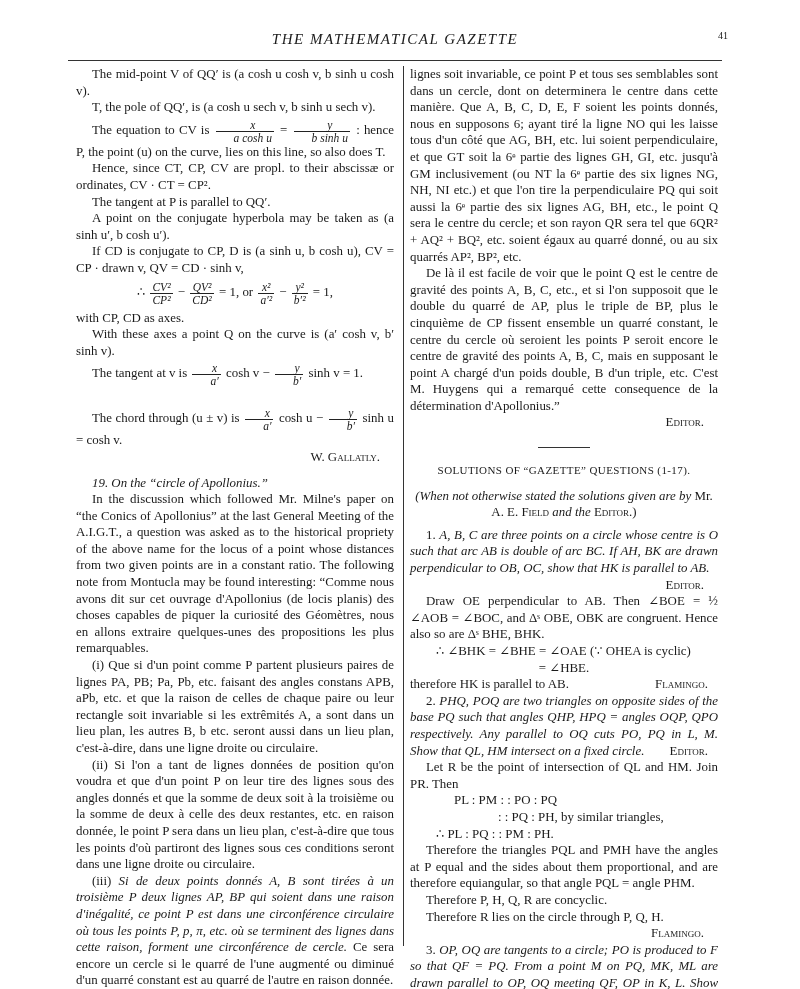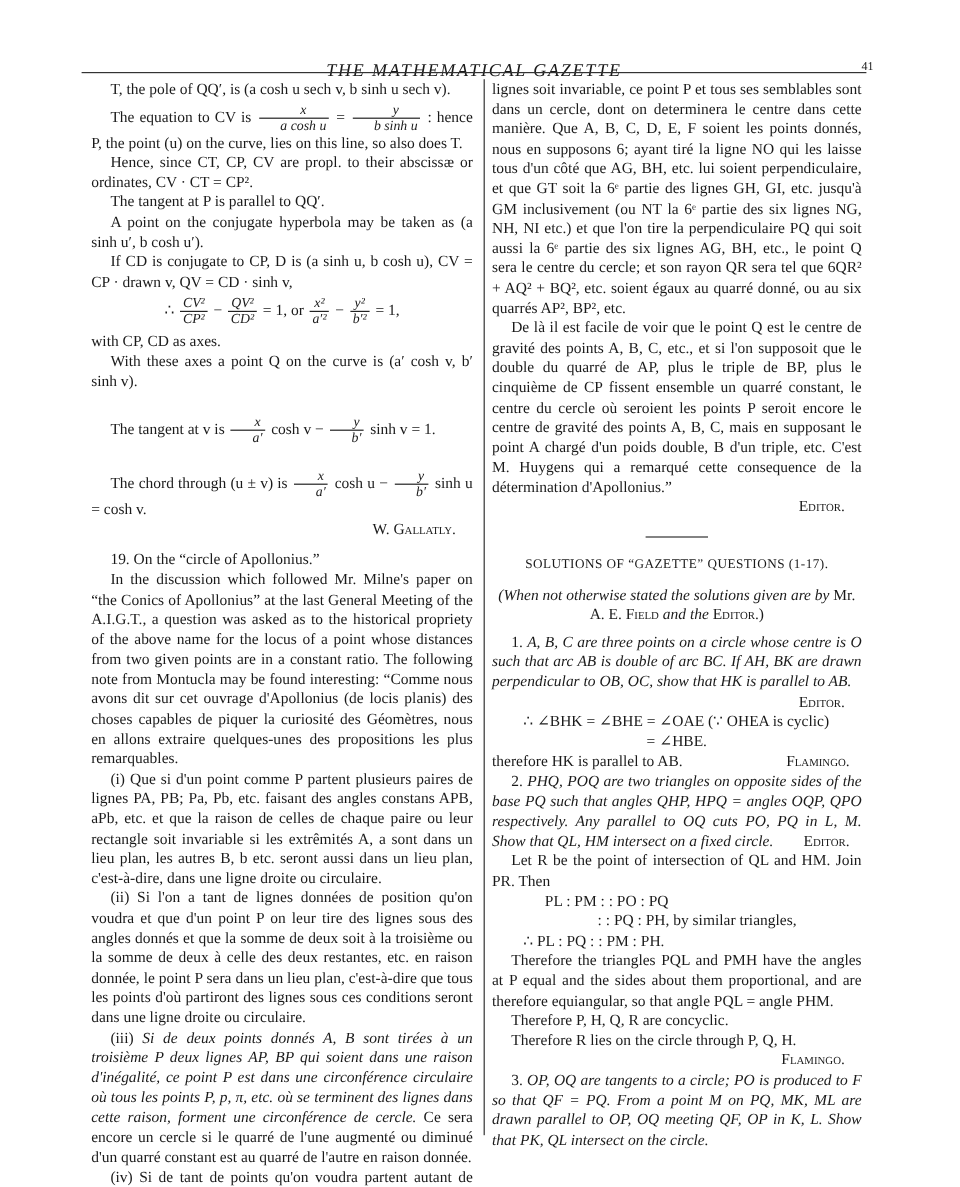--- a/index.html
+++ b/index.html
@@ -1,18 +1,18 @@
 <!DOCTYPE html>
 <html><head>
 <meta charset="utf-8">
 <style>
   html, body { margin:0; padding:0; background:#fff; }
   body { width:800px; height:989px; position:relative; overflow:hidden;
          font-family:"Liberation Serif","DejaVu Serif",serif; color:#1a1a1a; }
-  .header { position:absolute; left:68px; top:48px; width:654px; height:28px; }
+  .header { position:absolute; left:68px; top:28px; width:654px; height:28px; }
   .header .title { position:absolute; left:0; right:0; top:3px; text-align:center;
     font-style:italic; font-size:15px; letter-spacing:1.5px; }
   .header .pageno { position:absolute; right:-6px; top:2px; font-size:10px; }
   .rule { position:absolute; left:68px; top:60px; width:654px; height:1px; background:#333; }
   .divider { position:absolute; left:403px; top:66px; width:1px; height:880px; background:#333; }
   .col { position:absolute; top:66px; font-size:12.9px; line-height:16.6px; text-align:justify; }
   .col.left { left:76px; width:318px; }
   .col.right { left:410px; width:308px; }
   p { margin:0; text-indent:16px; }
   p.noind { text-indent:0; }
@@ -36,20 +36,21 @@
 <body>
 
 <div class="header">
   <div class="title">THE MATHEMATICAL GAZETTE</div>
   <div class="pageno">41</div>
 </div>
 <div class="rule"></div>
 <div class="divider"></div>
 
 <div class="col left">
+  <p>The mid-point V of QQ′ is (a cosh u cosh v, b sinh u cosh v).</p>
   <p>T, the pole of QQ′, is (a cosh u sech v, b sinh u sech v).</p>
   <p style="margin-top:3px;">
     <span>The equation to CV is</span>
     <span class="frac"><span class="num">x</span><span class="den">a cosh u</span></span>
     <span>=</span>
     <span class="frac"><span class="num">y</span><span class="den">b sinh u</span></span>
     <span>: hence P, the point (u) on the curve, lies on this line, so also does T.</span>
   </p>
   <p>Hence, since CT, CP, CV are propl. to their abscissæ or ordinates, CV · CT = CP².</p>
   <p>The tangent at P is parallel to QQ′.</p>
@@ -61,36 +62,36 @@
     <span>−</span>
     <span class="frac"><span class="num">QV²</span><span class="den">CD²</span></span>
     <span>= 1,    or</span>
     <span class="frac"><span class="num">x²</span><span class="den">a′²</span></span>
     <span>−</span>
     <span class="frac"><span class="num">y²</span><span class="den">b′²</span></span>
     <span>= 1,</span>
   </div>
   <p class="noind">with CP, CD as axes.</p>
   <p>With these axes a point Q on the curve is (a′ cosh v, b′ sinh v).</p>
-  <p style="margin-top:20px;">
+  <p style="margin-top:3px;">
     <span>The tangent at v is</span>
     <span class="frac"><span class="num">x</span><span class="den">a′</span></span>
     <span>cosh v −</span>
     <span class="frac"><span class="num">y</span><span class="den">b′</span></span>
     <span>sinh v = 1.</span>
   </p>
   <p style="margin-top:20px;">
     <span>The chord through (u ± v) is</span>
     <span class="frac"><span class="num">x</span><span class="den">a′</span></span>
     <span>cosh u −</span>
     <span class="frac"><span class="num">y</span><span class="den">b′</span></span>
     <span>sinh u = cosh v.</span>
   </p>
   <p class="sig">W. Gallatly.</p>
-  <p style="margin-top:9px;">19. On the “circle of Apollonius.”</p>
+  <p style="margin-top:9px;font-style:italic;">19. On the “circle of Apollonius.”</p>
   <p>In the discussion which followed Mr. Milne's paper on “the Conics of Apollonius” at the last General Meeting of the A.I.G.T., a question was asked as to the historical propriety of the above name for the locus of a point whose distances from two given points are in a constant ratio. The following note from Montucla may be found interesting: “Comme nous avons dit sur cet ouvrage d'Apollonius (de locis planis) des choses capables de piquer la curiosité des Géomètres, nous en allons extraire quelques-unes des propositions les plus remarquables.</p>
   <p>(i) Que si d'un point comme P partent plusieurs paires de lignes PA, PB; Pa, Pb, etc. faisant des angles constans APB, aPb, etc. et que la raison de celles de chaque paire ou leur rectangle soit invariable si les extrêmités A, a sont dans un lieu plan, les autres B, b etc. seront aussi dans un lieu plan, c'est-à-dire, dans une ligne droite ou circulaire.</p>
   <p>(ii) Si l'on a tant de lignes données de position qu'on voudra et que d'un point P on leur tire des lignes sous des angles donnés et que la somme de deux soit à la troisième ou la somme de deux à celle des deux restantes, etc. en raison donnée, le point P sera dans un lieu plan, c'est-à-dire que tous les points d'où partiront des lignes sous ces conditions seront dans une ligne droite ou circulaire.</p>
   <p>
     <span>(iii)</span>
     <i>Si de deux points donnés A, B sont tirées à un troisième P deux lignes AP, BP qui soient dans une raison d'inégalité, ce point P est dans une circonférence circulaire où tous les points P, p, π, etc. où se terminent des lignes dans cette raison, forment une circonférence de cercle.</i>
     <span>Ce sera encore un cercle si le quarré de l'une augmenté ou diminué d'un quarré constant est au quarré de l'autre en raison donnée.</span>
   </p>
   <p>(iv) Si de tant de points qu'on voudra partent autant de lignes à un point P et que la somme des quarrés de ces</p>
 </div>
@@ -106,20 +107,21 @@
     <span>Mr.</span><br>
     <span class="sc">A. E. Field</span>
     <i>and the</i>
     <span class="sc">Editor.)</span>
   </p>
   <p>
     <span>1.</span>
     <i>A, B, C are three points on a circle whose centre is O such that arc AB is double of arc BC. If AH, BK are drawn perpendicular to OB, OC, show that HK is parallel to AB.</i>
   </p>
   <p class="sig">Editor.</p>
+  <p>Draw OE perpendicular to AB. Then ∠BOE = ½ ∠AOB = ∠BOC, and Δˢ OBE, OBK are congruent. Hence also so are Δˢ BHE, BHK.</p>
   <p class="indent1">∴ ∠BHK = ∠BHE = ∠OAE (∵ OHEA is cyclic)</p>
   <p class="center">= ∠HBE.</p>
   <p class="noind">
     <span>therefore HK is parallel to AB.</span>
     <span class="sig-inline">Flamingo.</span>
   </p>
   <p>
     <span>2.</span>
     <i>PHQ, POQ are two triangles on opposite sides of the base PQ such that angles QHP, HPQ = angles OQP, QPO respectively. Any parallel to OQ cuts PO, PQ in L, M. Show that QL, HM intersect on a fixed circle.</i>
     <span class="sig-inline">Editor.</span>

